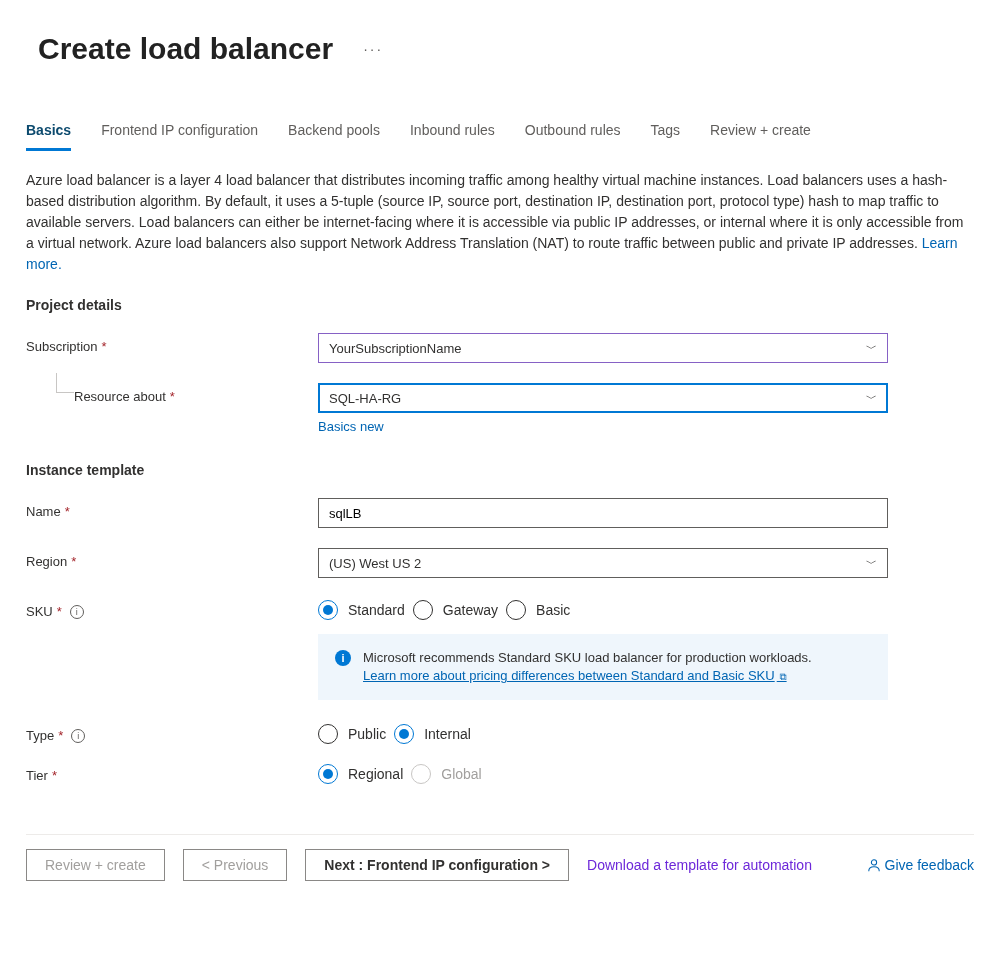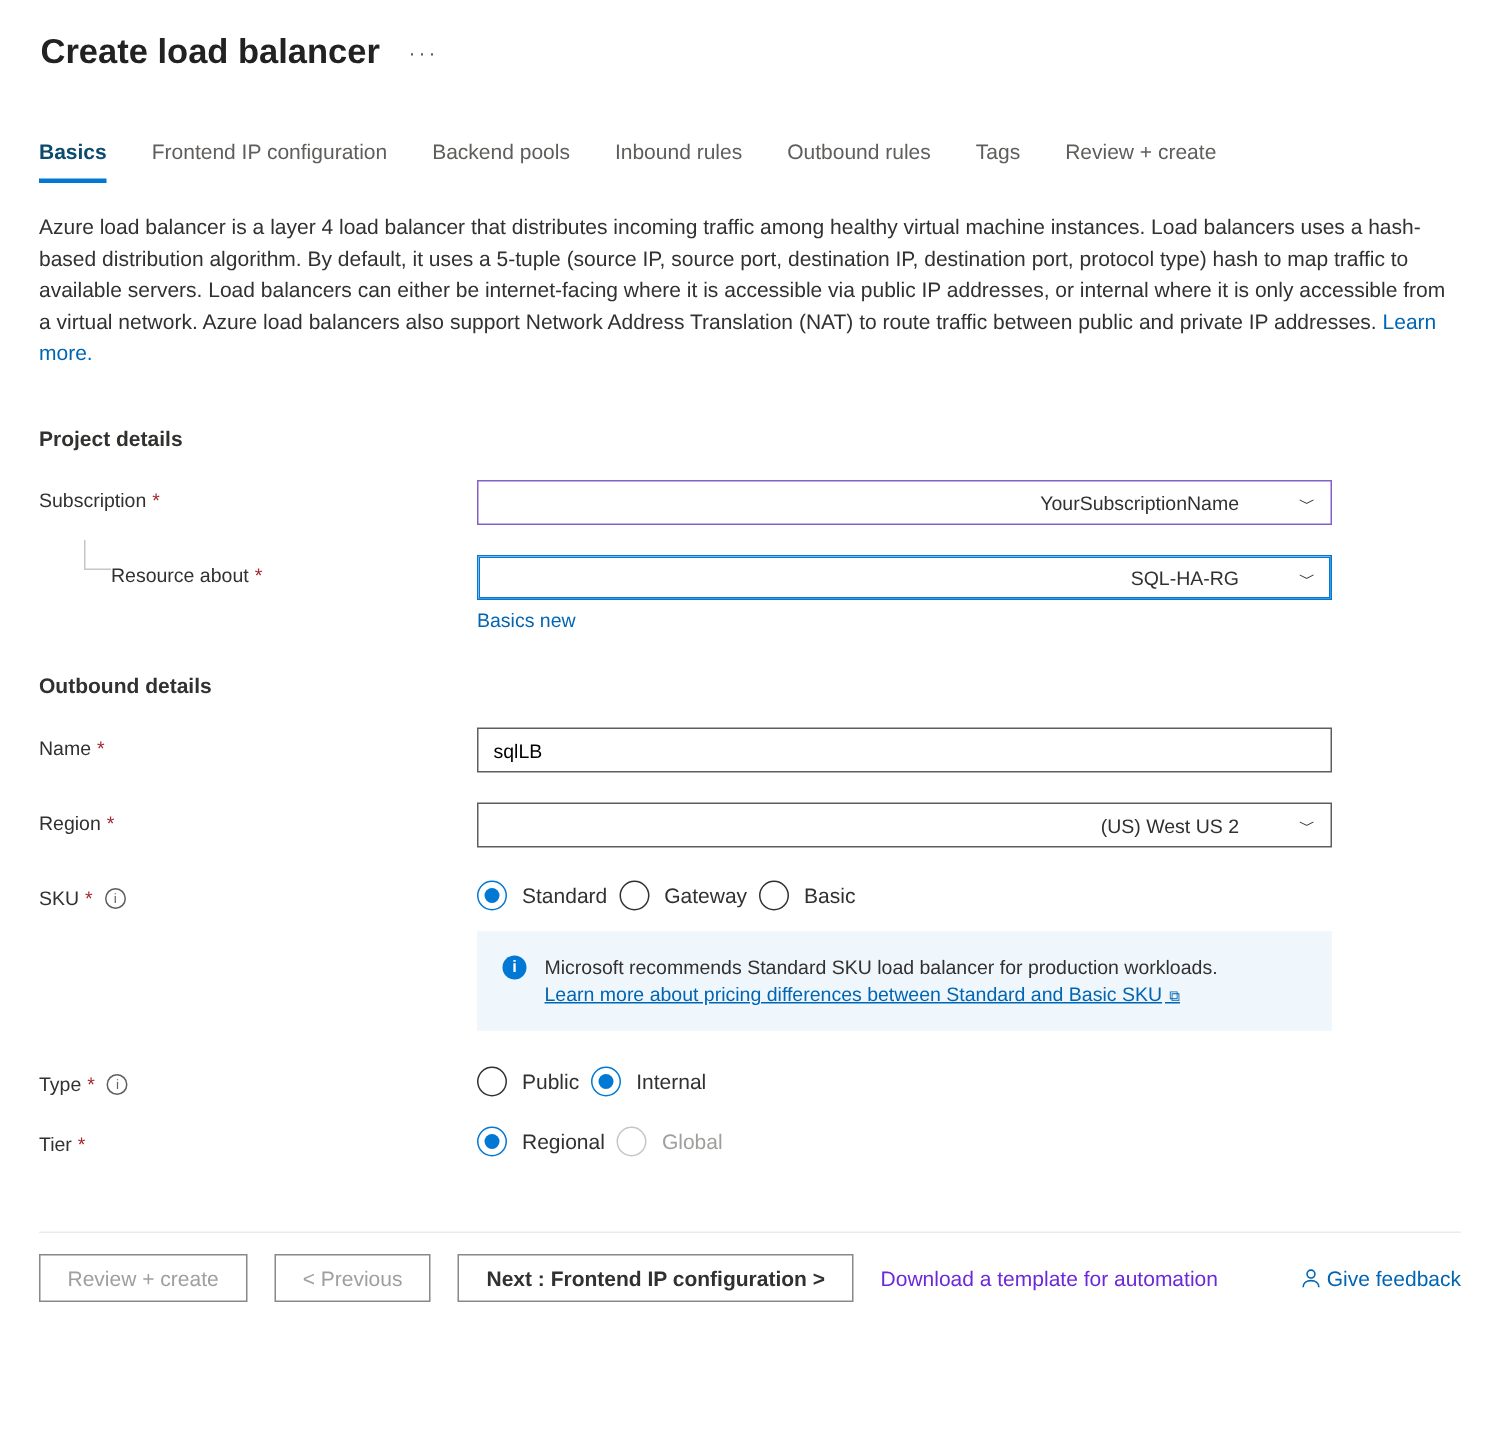--- a/index.html
+++ b/index.html
@@ -6,28 +6,28 @@
   body {
     margin: 0;
     font-family: "Segoe UI", -apple-system, BlinkMacSystemFont, sans-serif;
     font-size: 13px;
     color: #323130;
     background: #fff;
     width: 1000px;
   }
   .page { padding: 20px 26px 0 26px; }
   .title-row { display: flex; align-items: center; gap: 18px; margin-bottom: 44px; }
-  h1 { font-size: 23px; font-weight: 600; margin: 1px; color: #222; }
+  h1 { font-size: 30px; font-weight: 600; margin: 12px; color: #222; }
   .ellipsis { color: #605e5c; letter-spacing: 2px; font-size: 14px; cursor: pointer; }
 
   .tabs { display: flex; gap: 30px; border-bottom: 1px solid #fff; margin-bottom: 18px; }
   .tab { padding: 0 0 10px 0; color: #605e5c; cursor: pointer; font-size: 14px; }
   .tab.active { color: #0c4a6e; font-weight:600; border-bottom: 3px solid #0078d4; }
 
-  .desc { font-size: 14px; line-height: 1.5; color: #323130; max-width: 940px; margin-bottom: 38px; }
+  .desc { font-size: 14px; line-height: 1.5; color: #323130; max-width: 940px; margin-bottom: 22px; }
   .desc a { color: #0065b3; text-decoration: none; }
 
   .section-title { font-size: 14px; font-weight: 600; margin: 20px 0 14px 0; }
 
   .field-row { display: flex; align-items: flex-start; margin-bottom: 14px; margin-top: 20px; }
   .field-label-col { width: 292px; display: flex; align-items: center; font-size: 13px; padding-top: 6px;}
   .field-label-col.indent { padding-left: 48px; position: relative; }
   .indent-line {
     position: absolute; left: 30px; top: -10px; width: 18px; height: 20px;
     border-left: 1px solid #c8c6c4; border-bottom: 1px solid #c8c6c4;
@@ -36,23 +36,22 @@
   .info-icon {
     display:inline-flex; align-items:center; justify-content:center;
     width:14px; height:14px; border:1px solid #605e5c; border-radius:50%;
     font-size:9px; color:#605e5c; margin-left:8px; cursor: default;
   }
   .field-input-col { flex: 1; max-width: 570px; }
 
   .select, .textinput {
     width: 100%; height: 30px; border: 1px solid #605e5c;
     padding: 0 10px; font-size: 13px; font-family: inherit;
-    background: #fff; display:flex; align-items:center; justify-content:flex-end;
+    background: #fff; display:flex; align-items:center; justify-content:space-between;
     cursor: pointer;
-    gap: 40px;
   }
   .select.purple { border-color: #8661c5; }
   .select.blue { border-color: #0078d4; border-width: 1px; box-shadow: inset 0 0 0 1px #0078d4; }
   .textinput { cursor: text; }
   .chevron { font-size: 11px; color: #323130; }
 
   .link-under { color: #0065b3; font-size: 13px; text-decoration: none; display: inline-block; margin-top: 6px; cursor:pointer;}
 
   .radio-group { display:flex; flex-direction: row; gap: 8px; padding-top:2px;}
   .radio-item { display:flex; align-items:center; gap:10px; cursor:pointer; font-size:14px;}
@@ -140,21 +139,21 @@
     </div>
     <div class="field-input-col">
       <div class="select blue">
         <span>SQL-HA-RG</span>
         <span class="chevron">﹀</span>
       </div>
       <a class="link-under">Basics new</a>
     </div>
   </div>
 
-  <div class="section-title" style="margin-top:28px">Outbound details</div>
+  <div class="section-title" style="margin-top:28px">Instance template</div>
 
   <div class="field-row">
     <div class="field-label-col">
       <span>Name</span>
       <span class="req">*</span>
     </div>
     <div class="field-input-col">
       <input class="textinput" type="text" value="sqlLB" style="">
     </div>
   </div>

